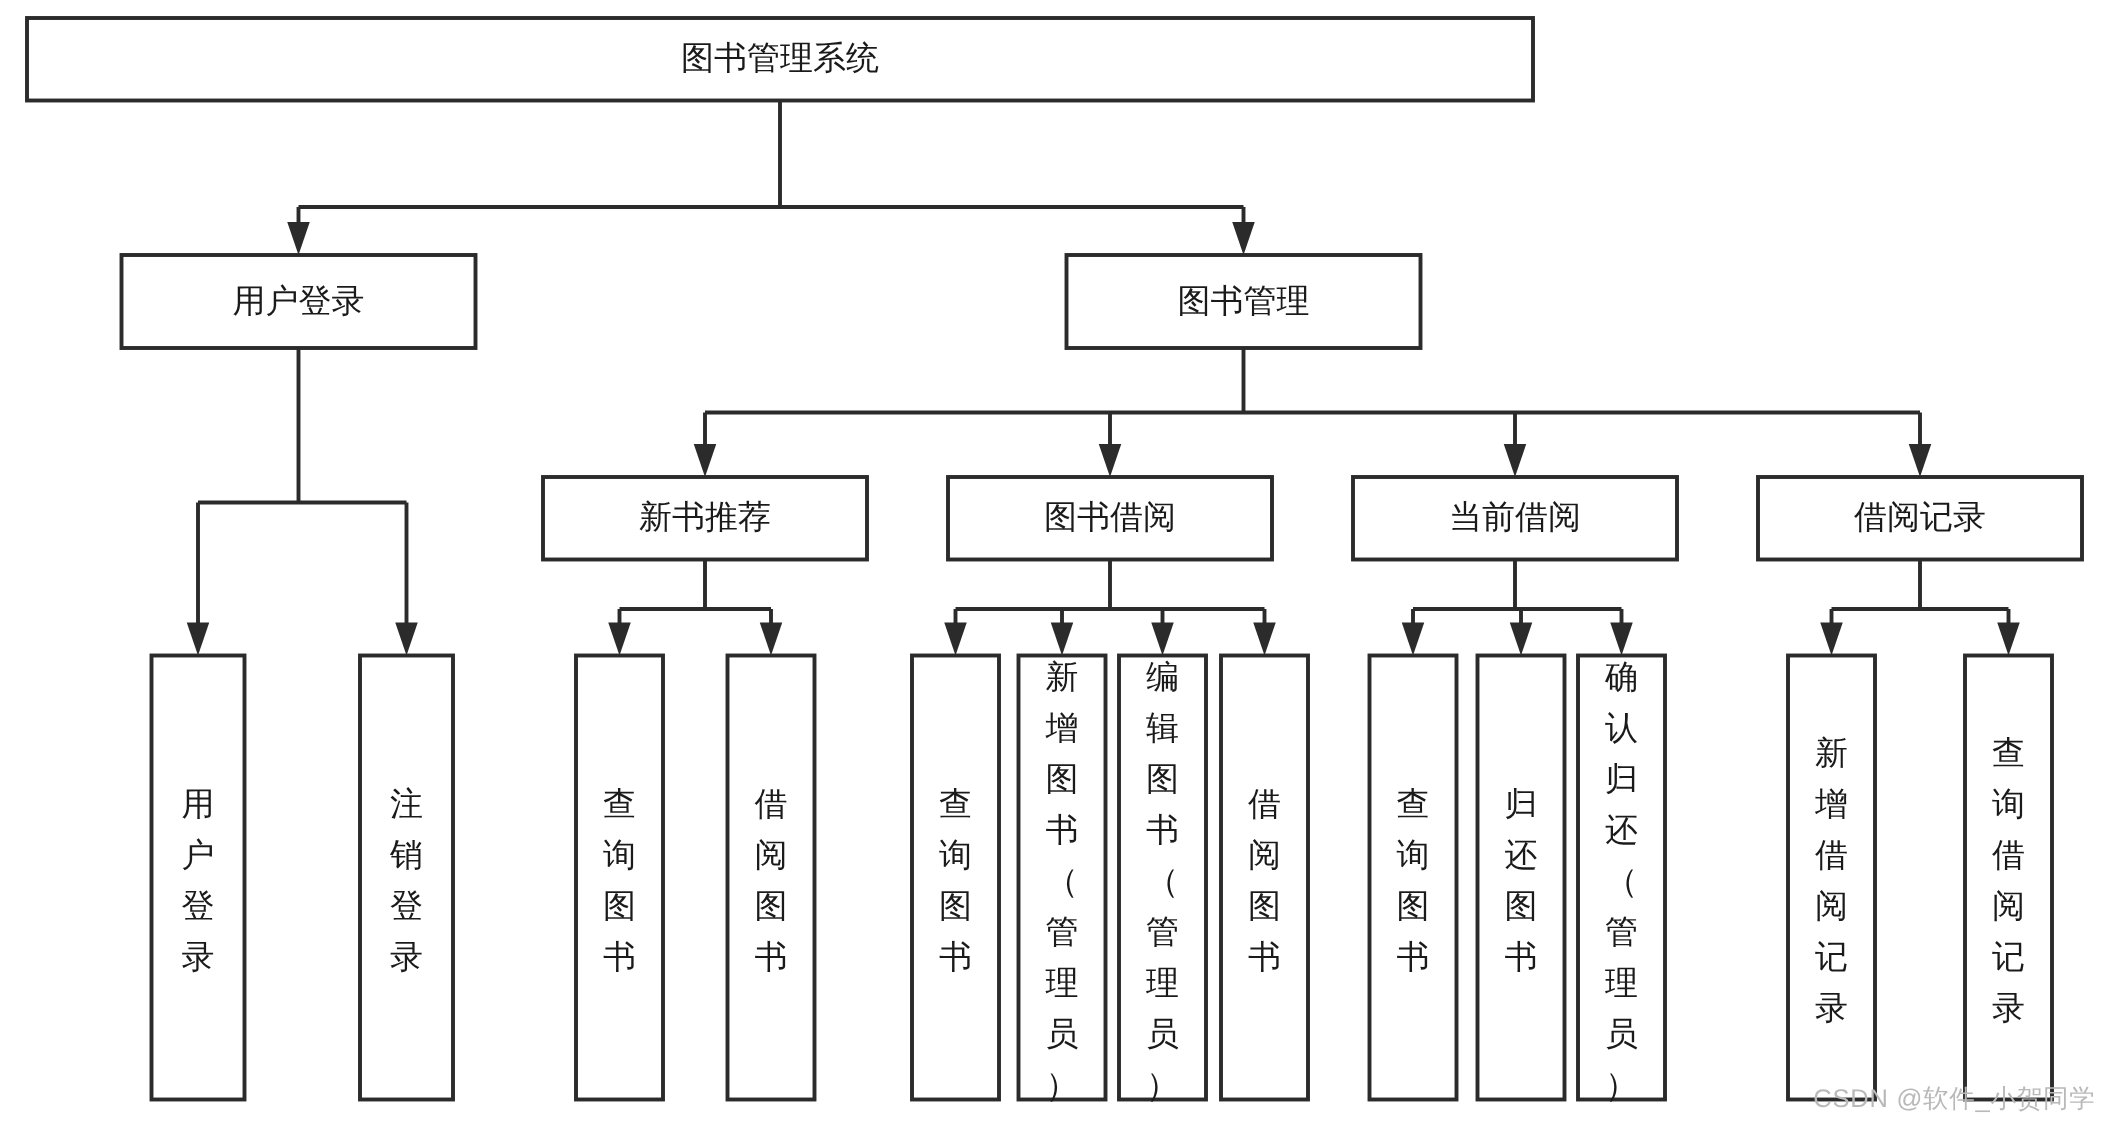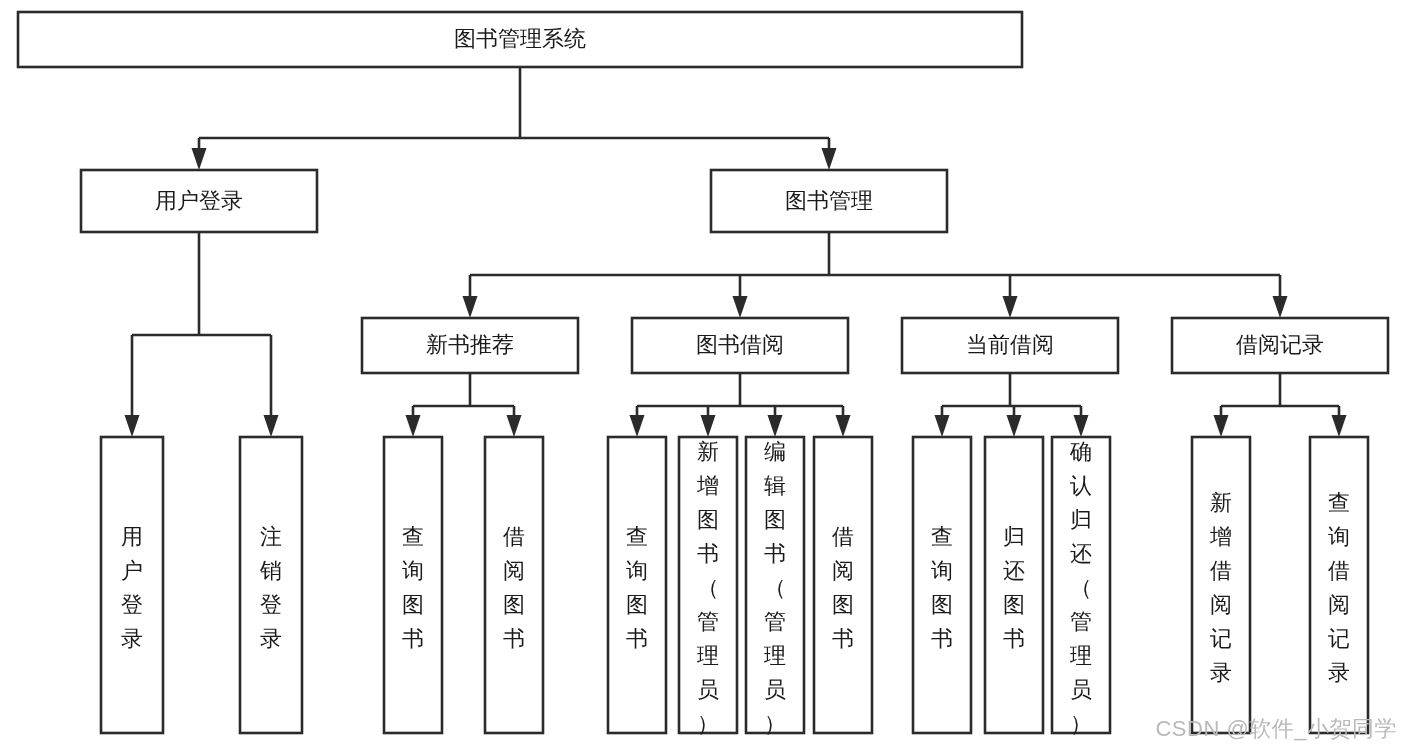--- a/index.html
+++ b/index.html
@@ -55,21 +55,21 @@
     font-family: "Liberation Sans", "DejaVu Sans", sans-serif;
     font-size: 22px;
     fill: #1a1a1a;
     text-anchor: middle;
   }
   .watermark-text {
     position: absolute;
     right: 8px;
     bottom: 3px;
     font-family: "Liberation Sans", "DejaVu Sans", sans-serif;
-    font-size: 22px;
+    font-size: 17px;
     color: #b9b9b9;
     white-space: nowrap;
     letter-spacing: 0.5px;
     user-select: none;
   }
 </style>
 </head>
 <body>
 
 <div id="diagram-root">

